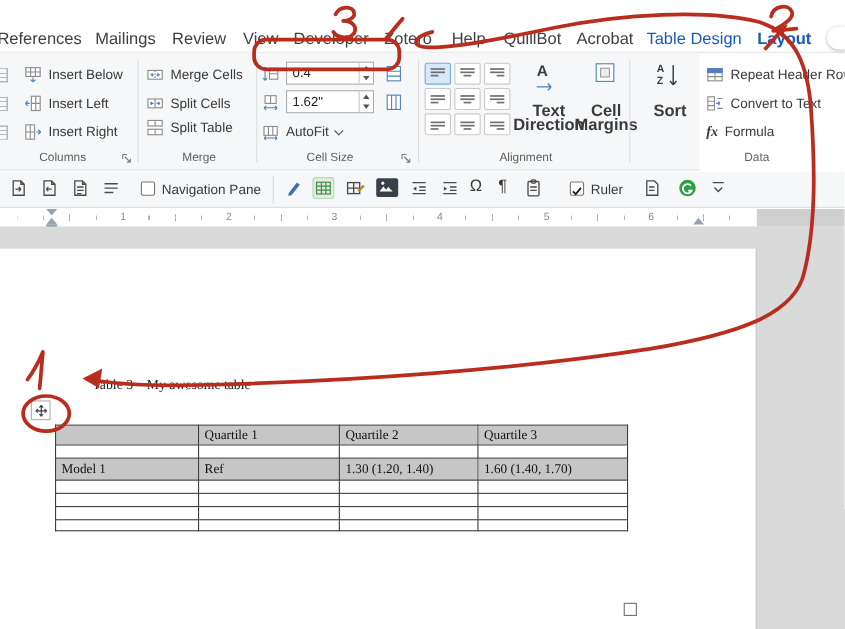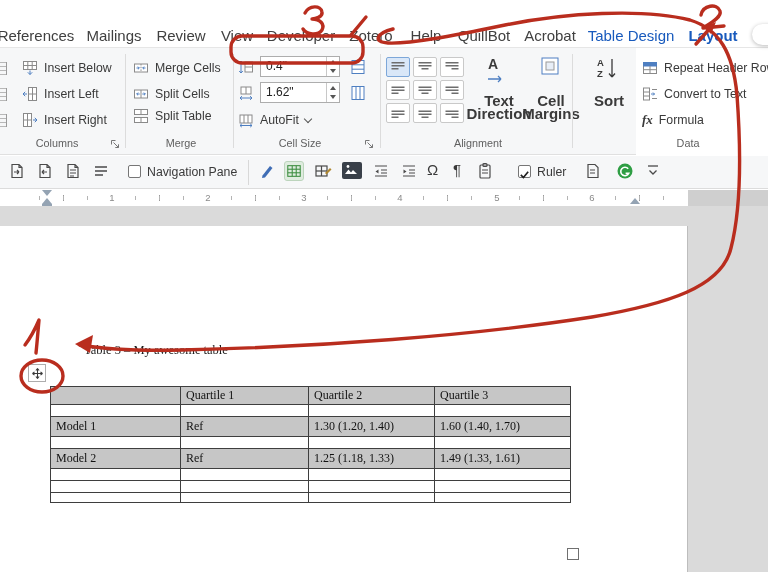--- a/index.html
+++ b/index.html
@@ -500,26 +500,20 @@
         <td>Ref</td>
         <td>1.30 (1.20, 1.40)</td>
         <td>1.60 (1.40, 1.70)</td>
       </tr>
       <tr class="gap" style="height:12px">
         <td></td>
             <td></td>
             <td></td>
             <td></td>
       </tr>
-      <tr class="shade" style="height:20px">
-        <td>Model 2</td>
-        <td>Ref</td>
-        <td>1.25 (1.18, 1.33)</td>
-        <td>1.49 (1.33, 1.61)</td>
-      </tr>
       <tr class="gap" style="height:12px">
         <td></td>
             <td></td>
             <td></td>
             <td></td>
       </tr>
       <tr class="gap" style="height:12px">
         <td></td>
             <td></td>
             <td></td>

